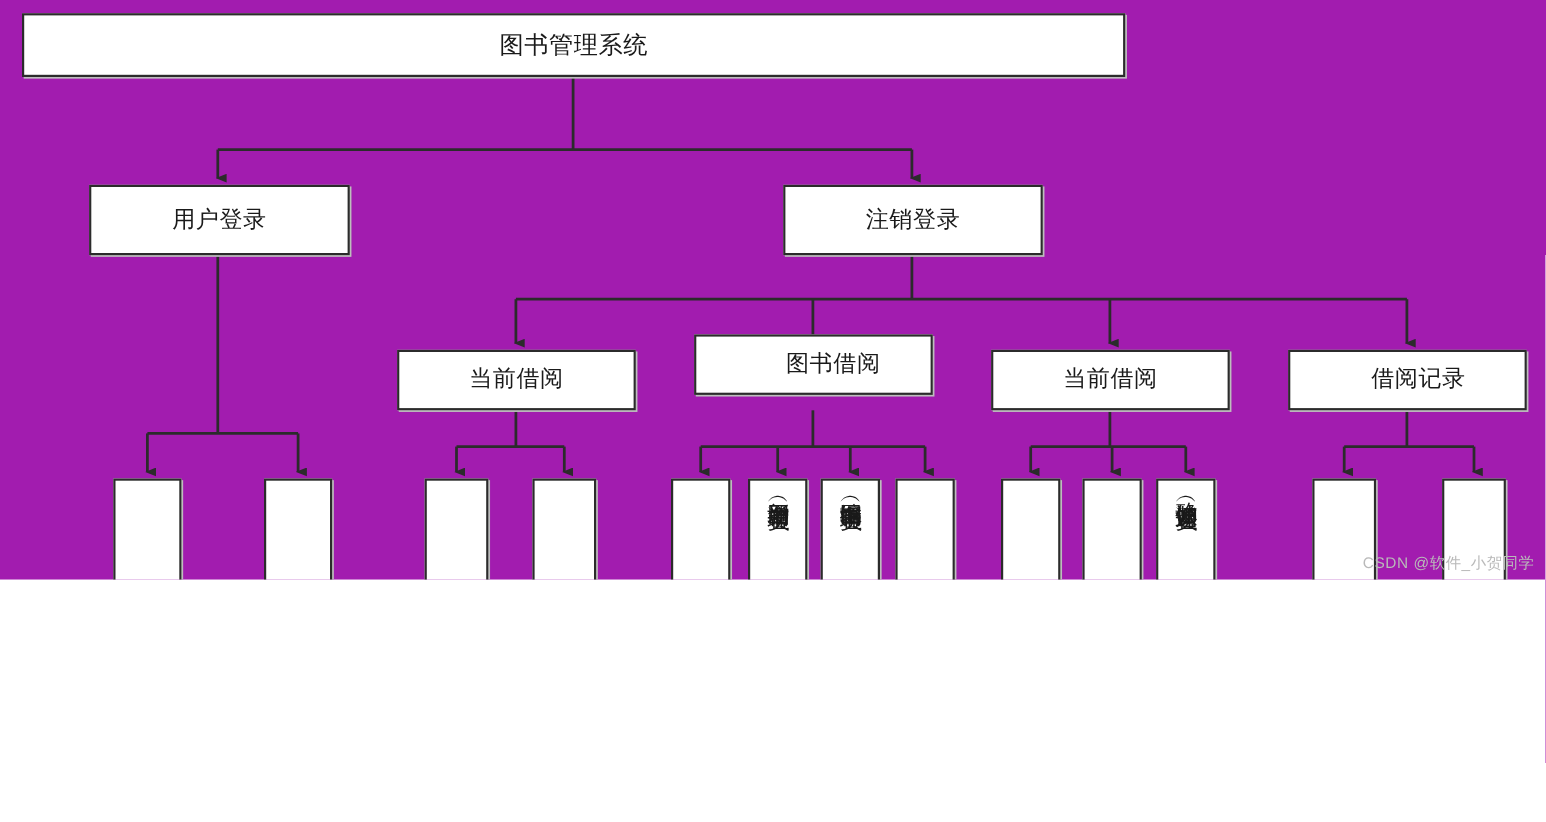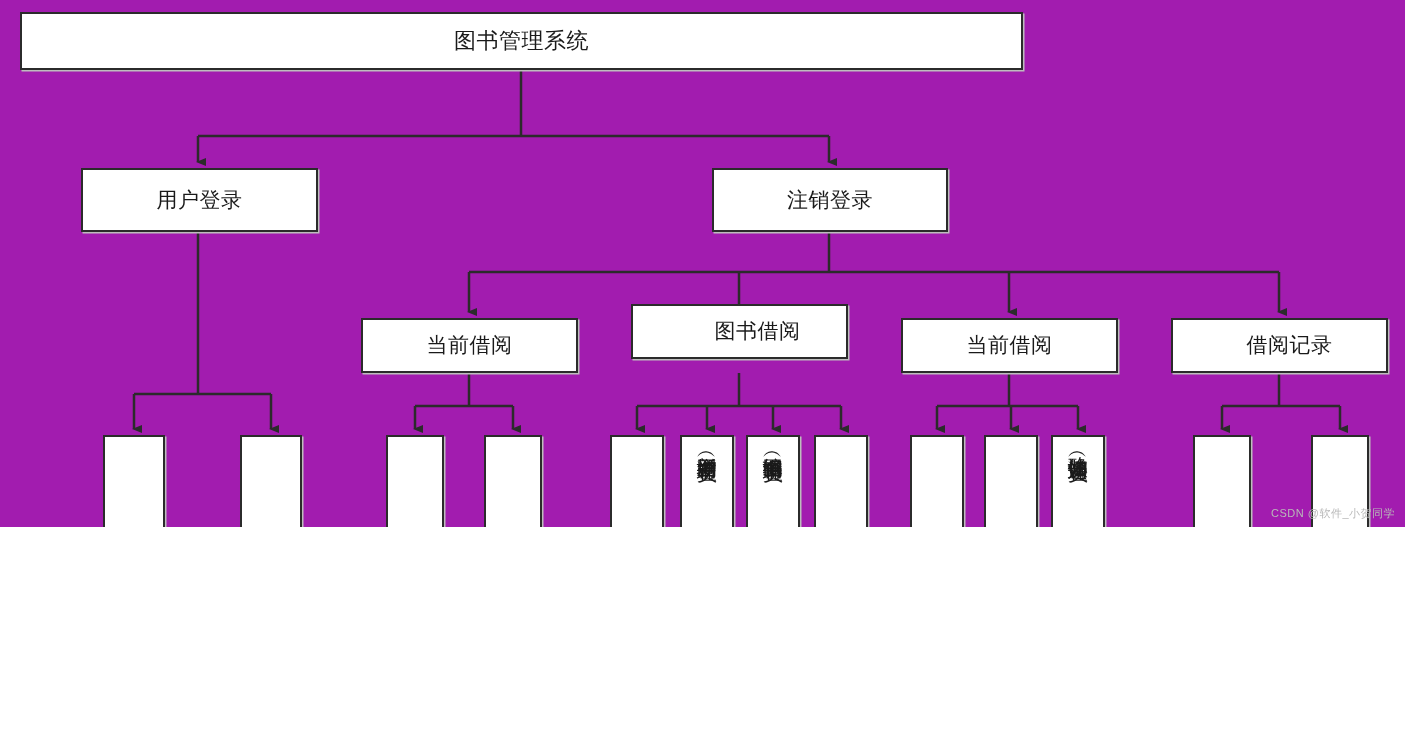--- a/index.html
+++ b/index.html
@@ -63,21 +63,21 @@
     white-space: normal;
   }
   .node.vertical.centered {
     align-items: center;
     padding-top: 0;
   }
   #watermark {
     position: absolute;
     right: 10px;
     bottom: 6px;
-    font-size: 11px;
+    font-size: 14px;
     color: #b9b9b9;
     letter-spacing: 0.5px;
     user-select: none;
   }
 </style>
 </head>
 <body>
 
 <div id="canvas">
 

